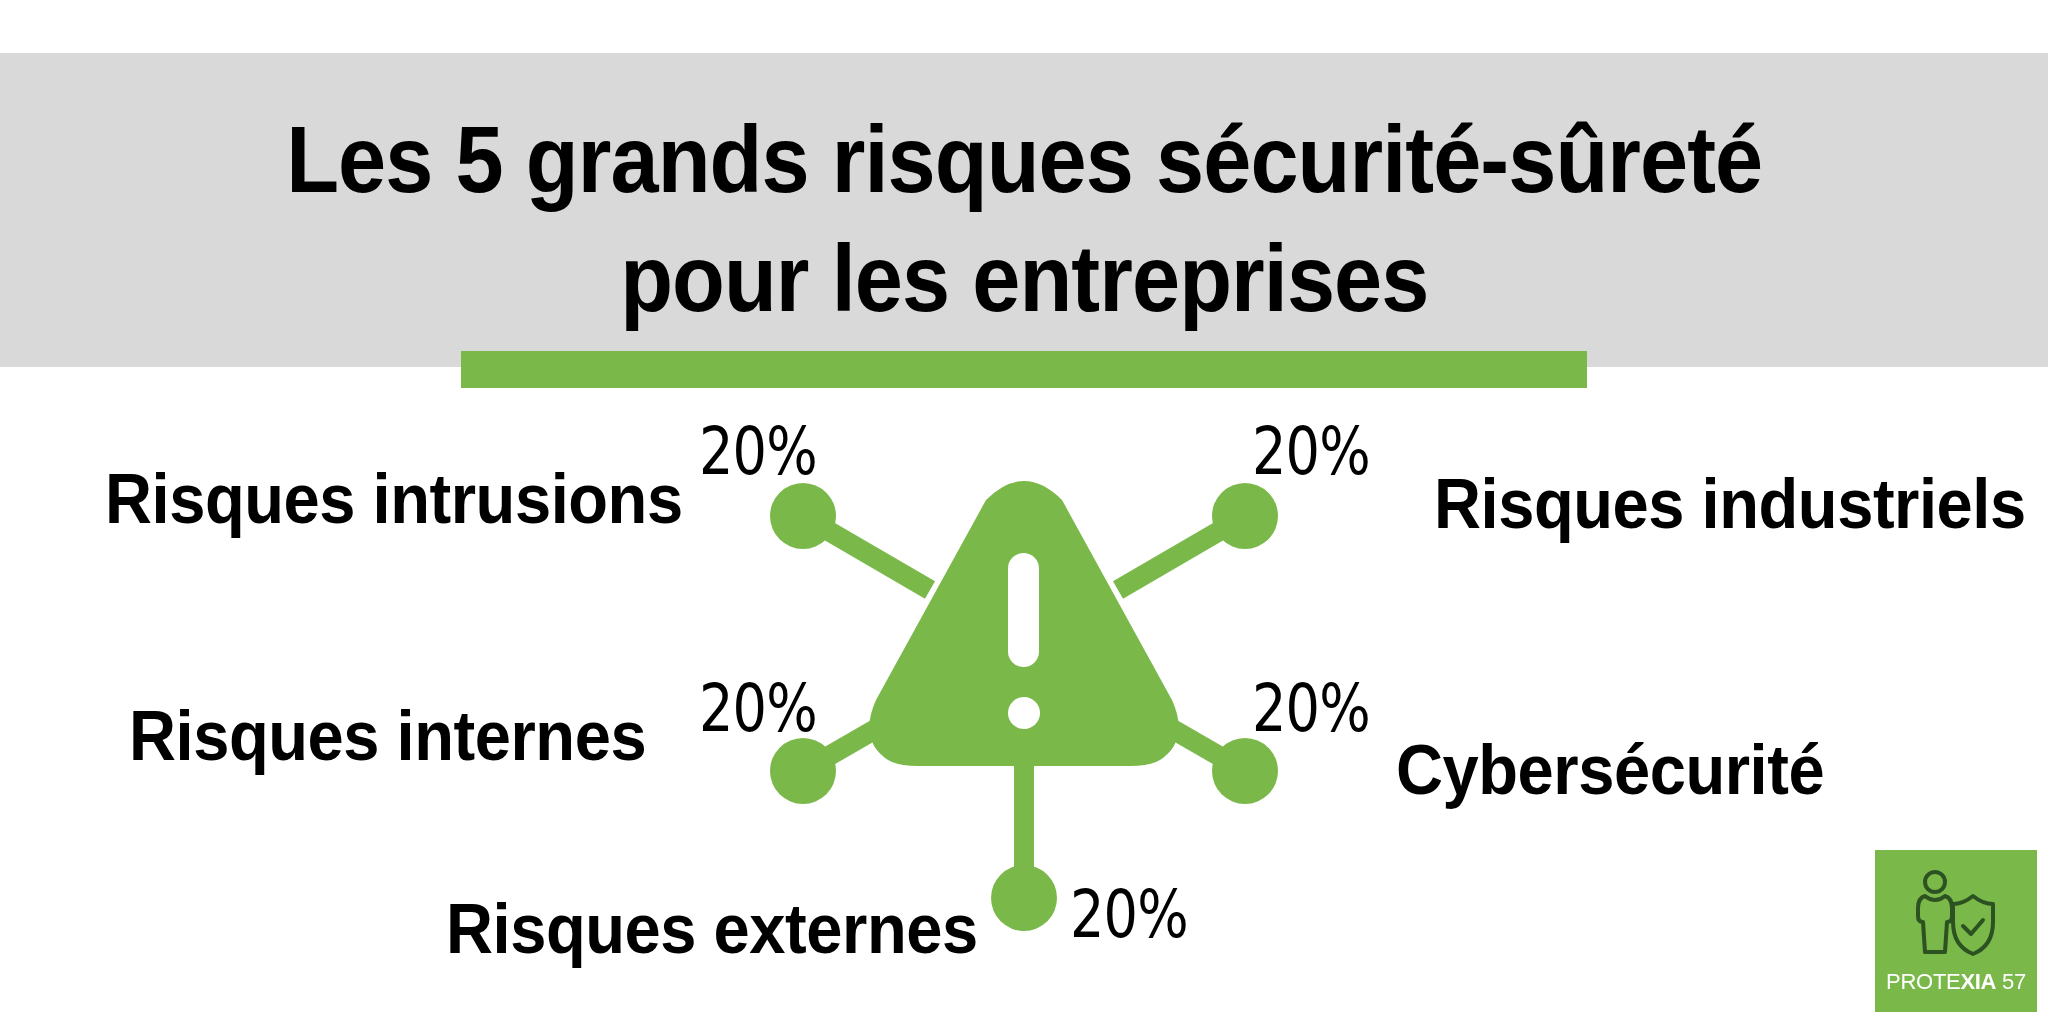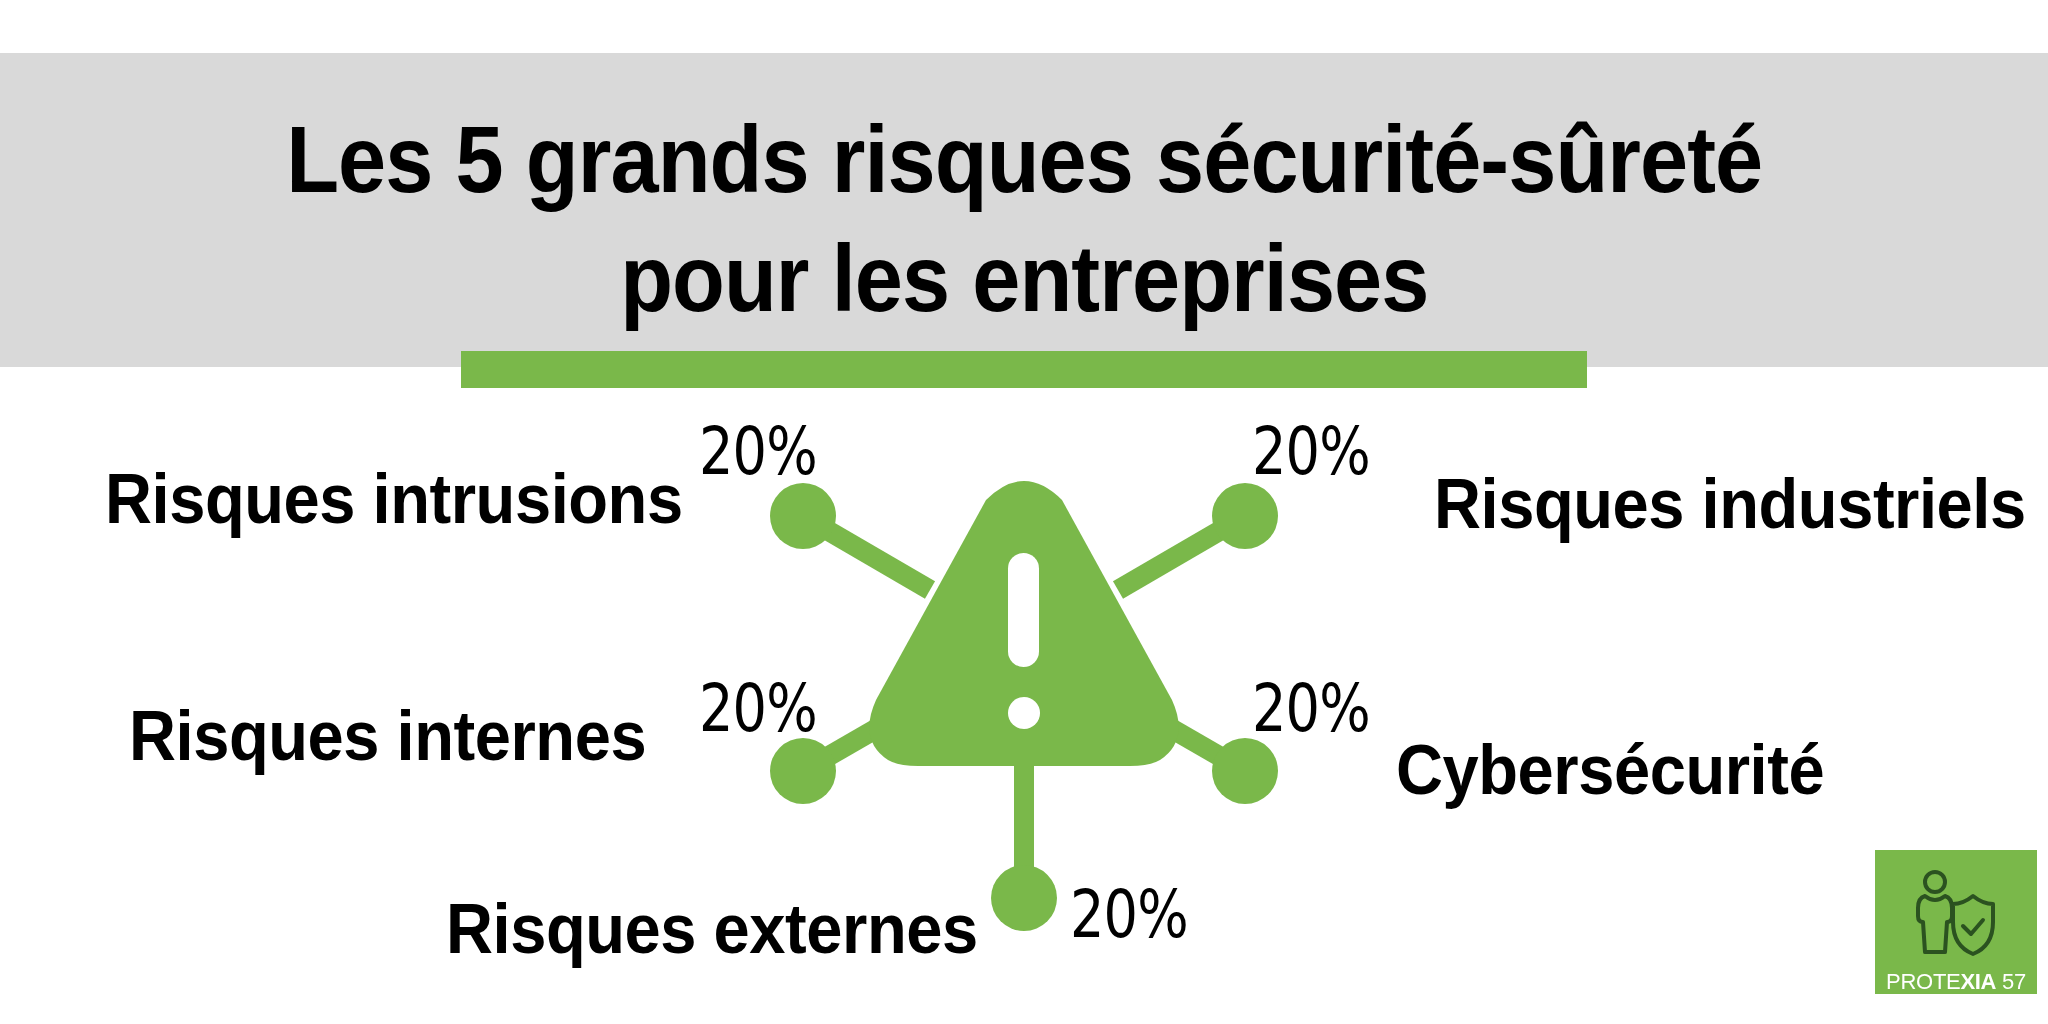--- a/index.html
+++ b/index.html
@@ -30,21 +30,21 @@
   }
   .risk-label span { display: inline-block; transform-origin: left center; transform: scaleX(0.93); }
   .pct {
     position: absolute; font-size: 66px; line-height: 64px; font-weight: 400;
     white-space: nowrap; letter-spacing: -1px;
     font-family: "DejaVu Sans", "Liberation Sans", sans-serif;
   }
   .pct span { display: inline-block; transform-origin: left center; transform: scaleX(0.82); }
   .diagram { position: absolute; left: 0; top: 0; }
   .logo {
-    position: absolute; left: 1875px; top: 850px; width: 162px; height: 144px;
+    position: absolute; left: 1875px; top: 850px; width: 162px; height: 162px;
   }
   .logo-text {
     position: absolute; left: 0; width: 162px; top: 120px; text-align: center;
     color: #ffffff; font-size: 22px; line-height: 24px; white-space: nowrap;
     font-family: "Liberation Sans", sans-serif; letter-spacing: -0.3px;
   }
   .logo-text b { font-weight: 700; }
 </style>
 </head>
 <body>

